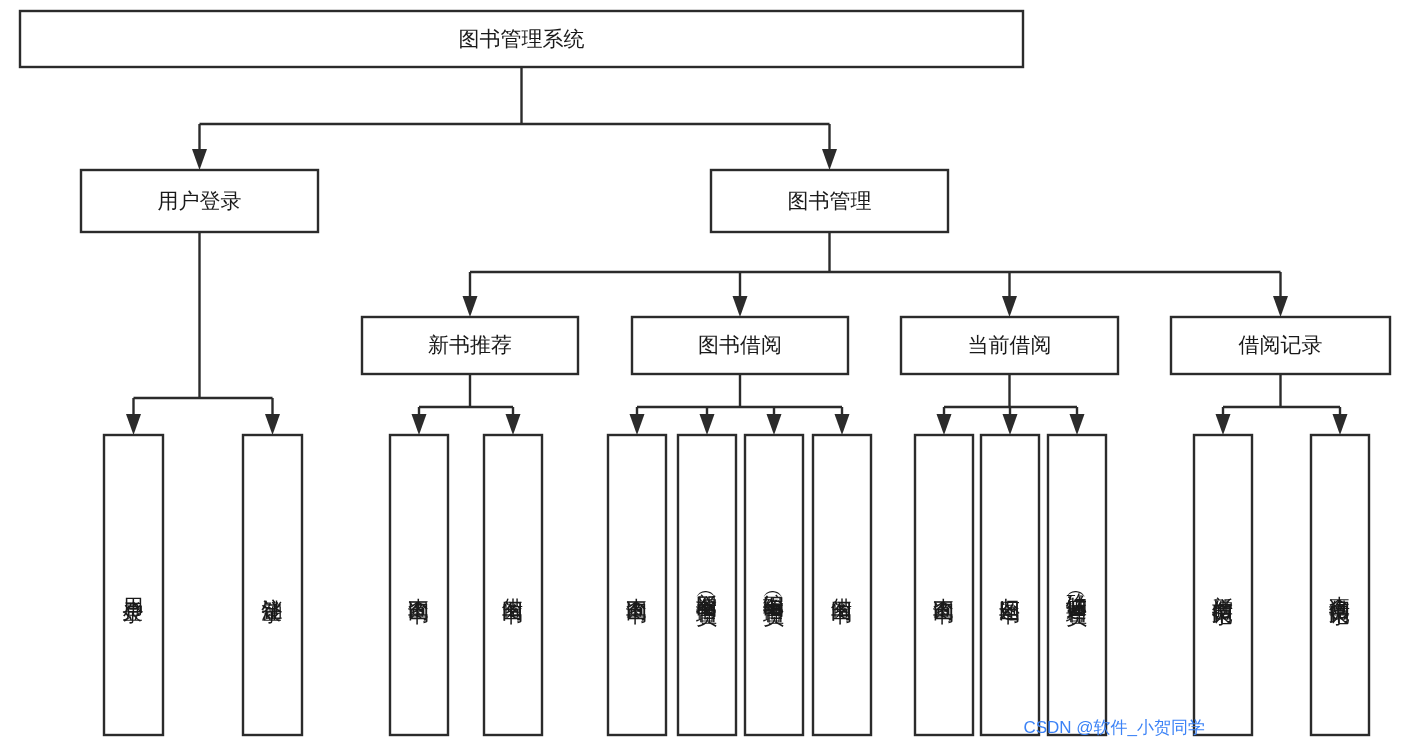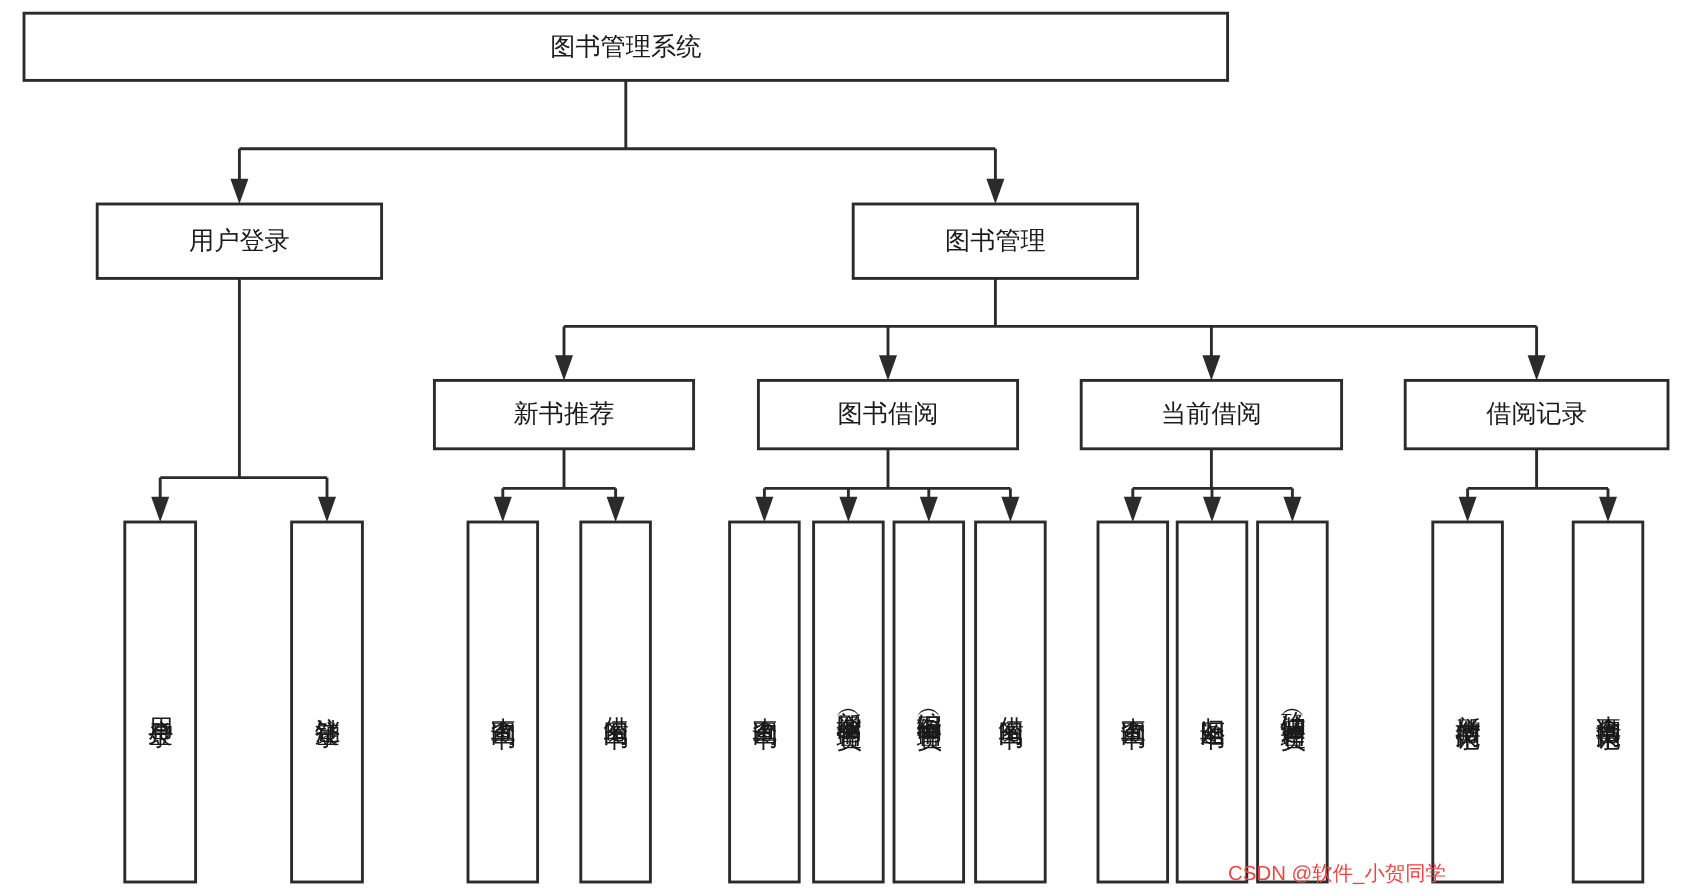--- a/index.html
+++ b/index.html
@@ -59,21 +59,21 @@
     white-space: nowrap;
     text-align: center;
     pointer-events: none;
   }
   .watermark {
     position: absolute;
     right: 8px;
     bottom: 8px;
     font-family: "Liberation Sans", "DejaVu Sans", sans-serif;
     font-size: 17px;
-    color: #ef4444;
+    color: #3b82f6;
     white-space: nowrap;
   }
 </style>
 </head>
 <body>
 
 <div id="diagram-root">
 
   <svg id="flow-svg" viewBox="0 0 1405 747">
 

